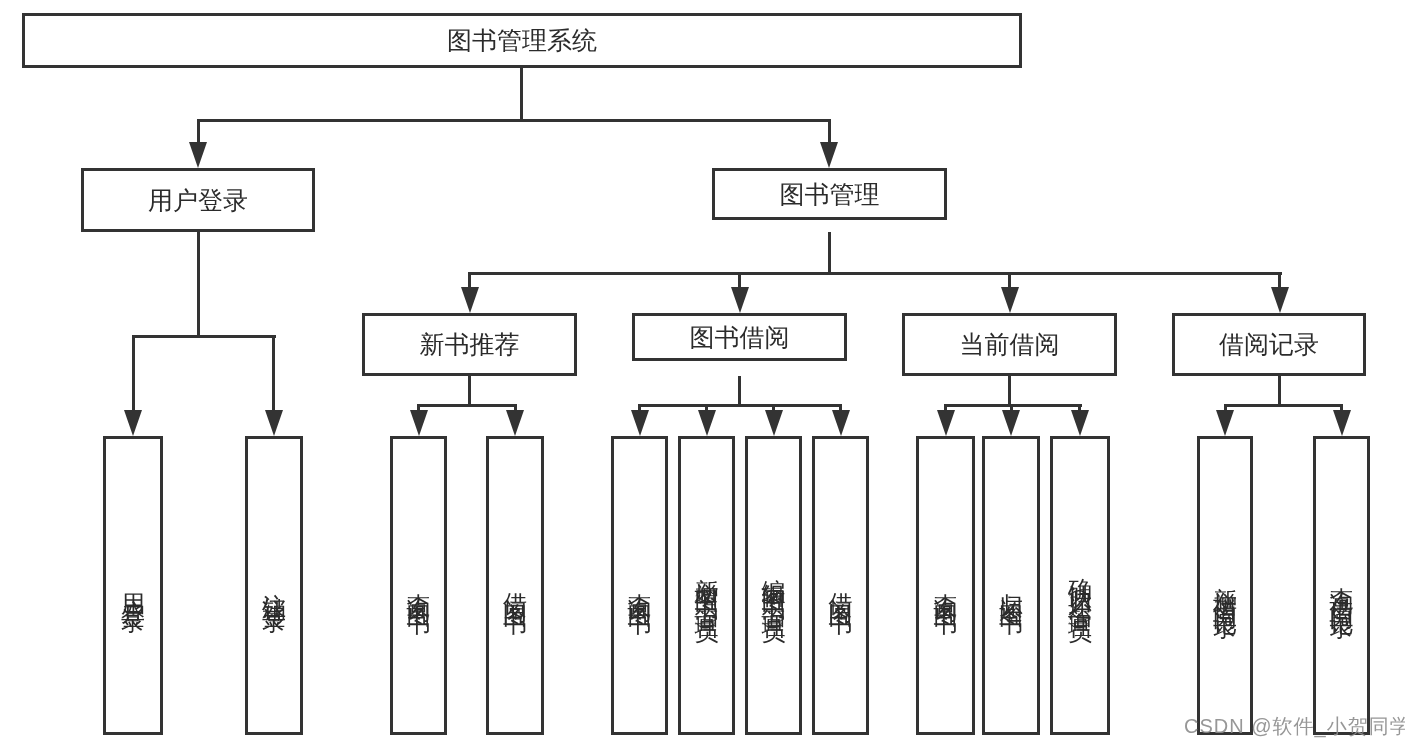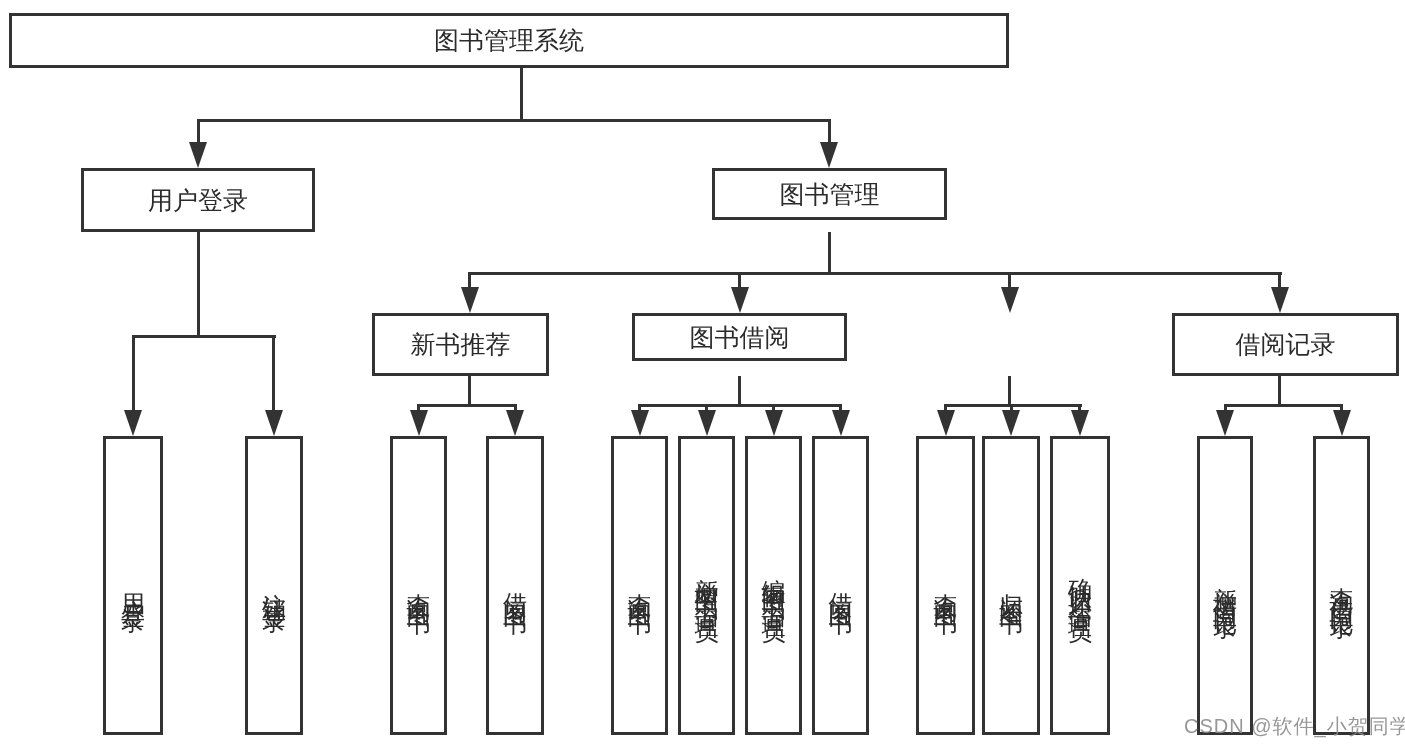--- a/index.html
+++ b/index.html
@@ -25,21 +25,21 @@
   .watermark{
     position:absolute;left:1184px;top:713px;z-index:5;
     color:rgba(140,140,140,0.9);font-size:20px;letter-spacing:1px;white-space:nowrap;
   }
 </style>
 </head>
 <body>
 
 <div class="canvas">
 
-  <div class="node" style="left:9px;top:13px;width:1000px;height:55px">图书管理系统</div>
+  <div class="node" style="left:22px;top:13px;width:1000px;height:55px">图书管理系统</div>
 
   <div class="line" style="left:520px;top:68px;width:3px;height:52px"></div>
   <div class="line" style="left:197px;top:119px;width:634px;height:3px"></div>
   <div class="line" style="left:197px;top:119px;width:3px;height:26px"></div>
   <div class="line" style="left:828px;top:119px;width:3px;height:26px"></div>
   <div class="arrow" style="left:189px;top:142px"></div>
   <div class="arrow" style="left:820px;top:142px"></div>
 
   <div class="node" style="left:81px;top:168px;width:234px;height:64px">用户登录</div>
   <div class="node" style="left:712px;top:168px;width:235px;height:52px">图书管理</div>
@@ -55,23 +55,24 @@
   <div class="line" style="left:468px;top:272px;width:814px;height:3px"></div>
   <div class="line" style="left:468px;top:272px;width:3px;height:17px"></div>
   <div class="line" style="left:738px;top:272px;width:3px;height:17px"></div>
   <div class="line" style="left:1008px;top:272px;width:3px;height:17px"></div>
   <div class="line" style="left:1278px;top:272px;width:3px;height:17px"></div>
   <div class="arrow" style="left:461px;top:287px"></div>
   <div class="arrow" style="left:731px;top:287px"></div>
   <div class="arrow" style="left:1001px;top:287px"></div>
   <div class="arrow" style="left:1271px;top:287px"></div>
 
-  <div class="node" style="left:372px;top:313px;width:177px;height:63px">新书推荐</div>
+  <div class="node" style="left:362px;top:313px;width:215px;height:63px">新书推荐</div>
   <div class="node" style="left:632px;top:313px;width:215px;height:48px">图书借阅</div>
-  <div class="node" style="left:1172px;top:313px;width:227px;height:63px">借阅记录</div>
+  <div class="node" style="left:902px;top:313px;width:215px;height:63px">当前借阅</div>
+  <div class="node" style="left:1172px;top:313px;width:194px;height:63px">借阅记录</div>
 
   <div class="line" style="left:468px;top:376px;width:3px;height:30px"></div>
   <div class="line" style="left:417px;top:404px;width:100px;height:3px"></div>
   <div class="line" style="left:417px;top:404px;width:3px;height:8px"></div>
   <div class="line" style="left:514px;top:404px;width:3px;height:8px"></div>
   <div class="arrow" style="left:410px;top:410px"></div>
   <div class="arrow" style="left:506px;top:410px"></div>
 
   <div class="line" style="left:738px;top:376px;width:3px;height:30px"></div>
   <div class="line" style="left:638px;top:404px;width:204px;height:3px"></div>

